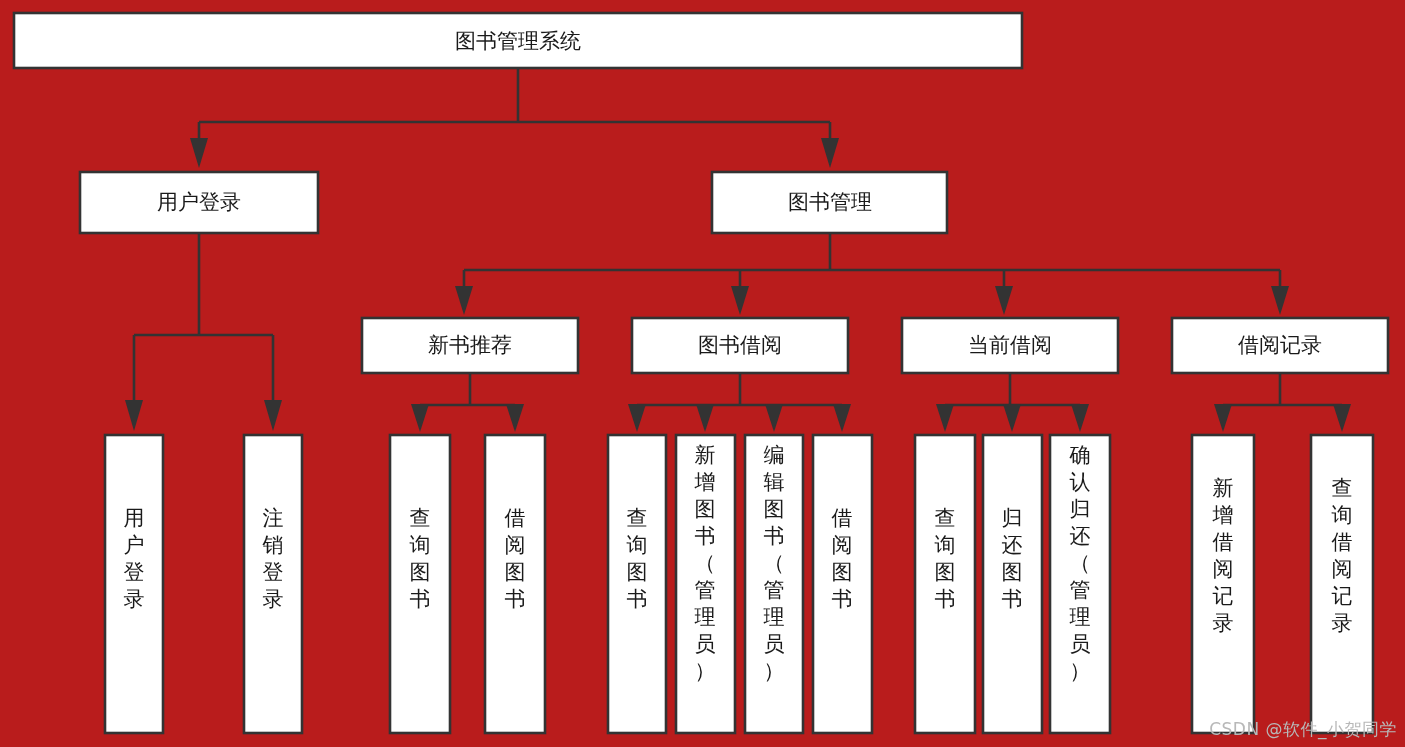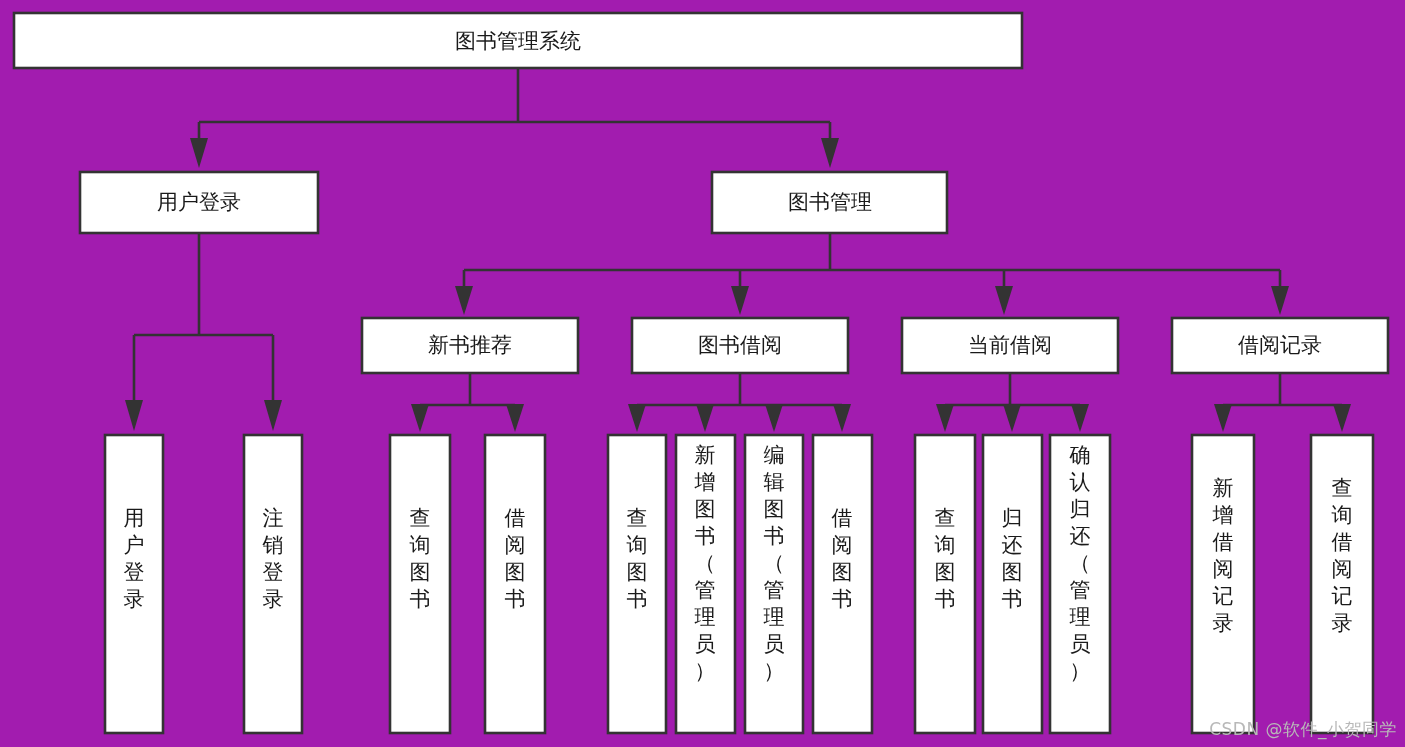--- a/index.html
+++ b/index.html
@@ -7,21 +7,21 @@
     padding: 0;
     background: #ffffff;
   }
   body {
     font-family: "DejaVu Sans", "Liberation Sans", sans-serif;
   }
   #diagram-root {
     position: relative;
     width: 1405px;
     height: 747px;
-    background: #a21caf;
+    background: #b91c1c;
     overflow: hidden;
   }
   svg.flow {
     position: absolute;
     top: 0;
     left: 0;
     width: 1405px;
     height: 747px;
   }
   .node-box {

